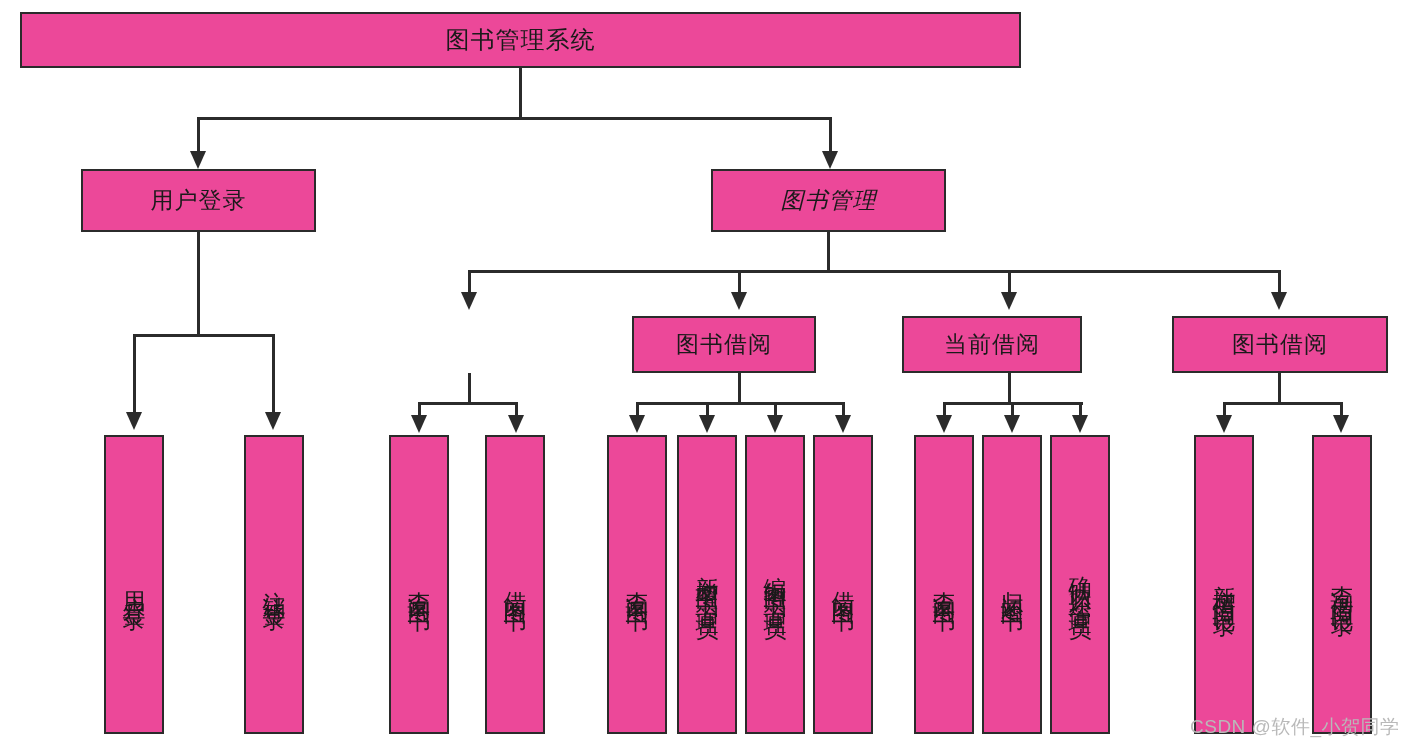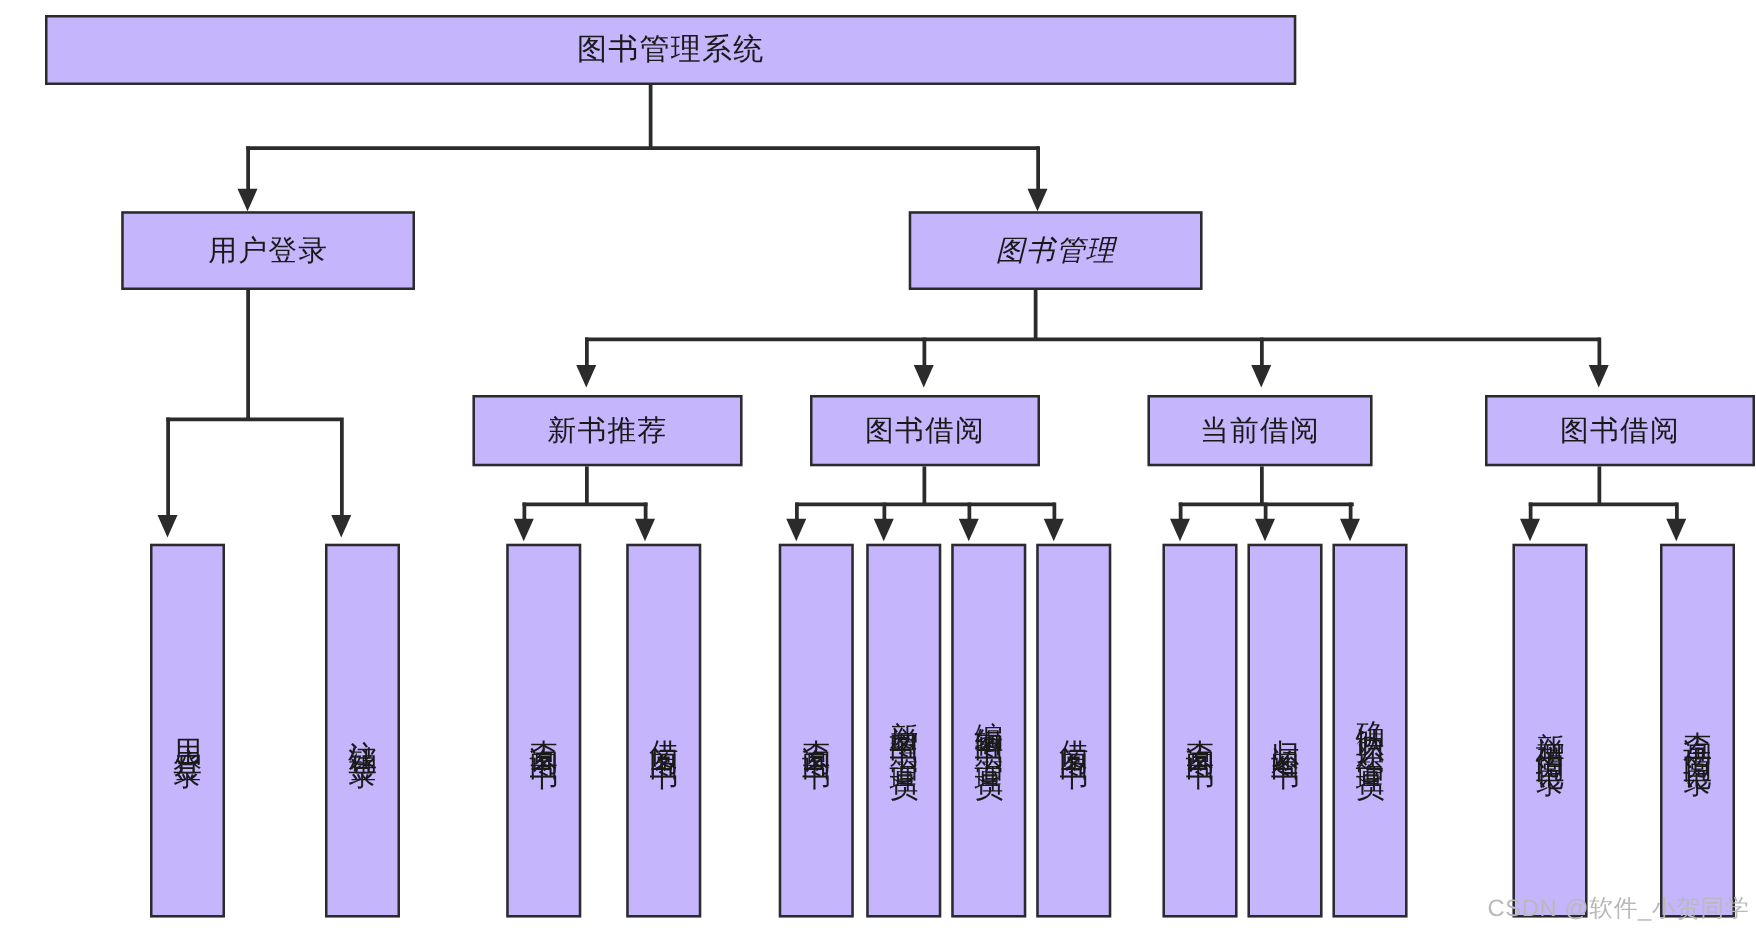--- a/index.html
+++ b/index.html
@@ -15,27 +15,26 @@
     width: 1405px;
     height: 747px;
     background: #ffffff;
     overflow: hidden;
   }
   
   .node {
     position: absolute;
     box-sizing: border-box;
     border: 2.5px solid #2b2b2b;
-    background: #c4b5fd;
+    background: #ec4899;
     display: flex;
     align-items: center;
     justify-content: center;
     color: #1a1a1a;
     z-index: 3;
-    margin-left: 16px;
   }
   .node.h {
     font-size: 23px;
     letter-spacing: 1px;
     line-height: 1;
   }
   .node.root {
     font-size: 24px;
   }
   .node.v {
@@ -115,23 +114,20 @@
   <div class="ln h" style="left:468px; top:270px; width:812px;"></div>
   <div class="ln v" style="left:468px; top:270px; height:24px;"></div>
   <div class="arrow" style="left:461px; top:292px;"></div>
   <div class="ln v" style="left:738px; top:270px; height:24px;"></div>
   <div class="arrow" style="left:731px; top:292px;"></div>
   <div class="ln v" style="left:1008px; top:270px; height:24px;"></div>
   <div class="arrow" style="left:1001px; top:292px;"></div>
   <div class="ln v" style="left:1278px; top:270px; height:24px;"></div>
   <div class="arrow" style="left:1271px; top:292px;"></div>
 
-  <div class="node h" style="left:362px; top:316px; width:216px; height:57px;">
-    <span>新书推荐</span>
-  </div>
   <div class="node h" style="left:632px; top:316px; width:184px; height:57px;">
     <span>图书借阅</span>
   </div>
   <div class="node h" style="left:902px; top:316px; width:180px; height:57px;">
     <span>当前借阅</span>
   </div>
   <div class="node h" style="left:1172px; top:316px; width:216px; height:57px;">
     <span>图书借阅</span>
   </div>
 

